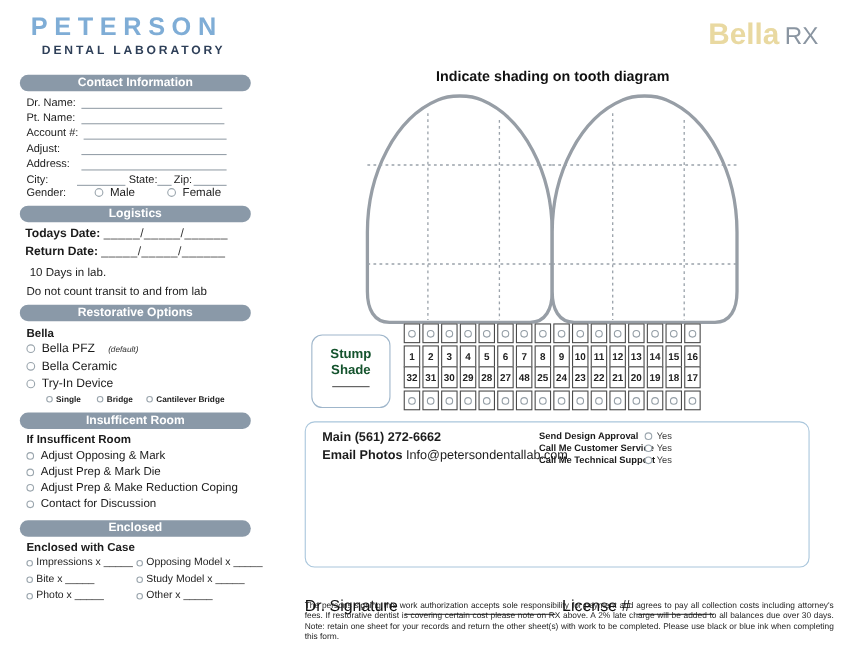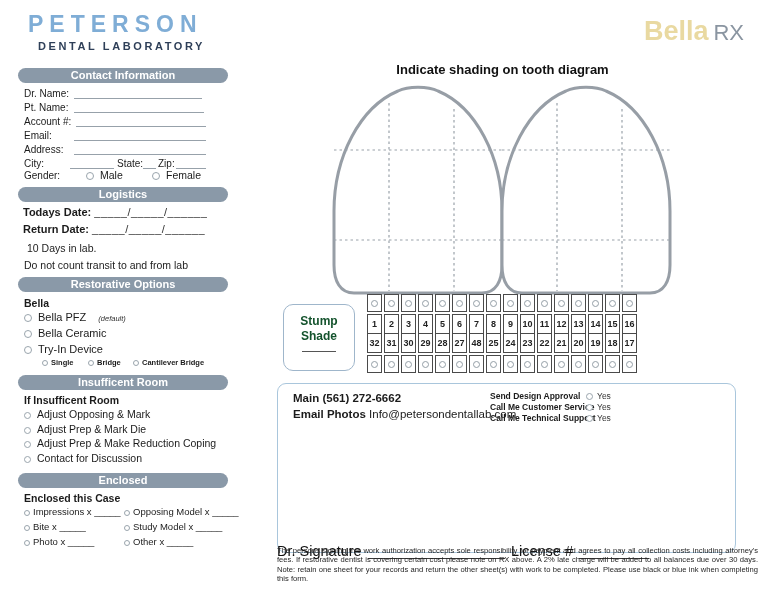--- a/index.html
+++ b/index.html
@@ -57,21 +57,21 @@
   .cell { width:15px; border:1px solid #4a4a4a; background:#fff; display:flex;
     align-items:center; justify-content:center; }
   .cell.circ { height:18px; }
   .cell.circ.top { margin-bottom:2px; }
   .cell.circ.bottom { margin-top:2px; }
   .cell.num { height:20px; font-size:9px; font-weight:700; color:#222; }
   .cell.num.lower { margin-top:-1px; }
   .cell .dot { width:7px; height:7px; border:1px solid #949ea6; border-radius:50%; background:#fff; }
 
   
-  .notes-box { position:absolute; left:277px; top:383px; width:459px; height:170px;
+  .notes-box { position:absolute; left:277px; top:383px; width:459px; height:133px;
     border:1.5px solid #A9C6DC; border-radius:9px; }
   .phone-line { position:absolute; left:15px; top:8px; font-size:11.5px; font-weight:700; white-space:nowrap; }
   .email-line { position:absolute; left:15px; top:24px; font-size:11.5px; white-space:nowrap; }
   .email-line .elbl { font-weight:700; }
   .approval-row { position:absolute; left:212px; width:240px; display:flex; align-items:center;
     font-size:8.5px; white-space:nowrap; }
   .approval-row .alabel { font-weight:700; width:96px; }
   .approval-row .radio { margin:0 4px 0 0; width:7px; height:7px; }
   .approval-row .yes { color:#333; }
 
@@ -95,21 +95,21 @@
   </div>
 
   <div class="bar" style="top:68px">Contact Information</div>
 
   <div class="lbl" style="left:24px;top:88px">Dr. Name:</div>
   <div class="rule" style="left:74px;top:98px;width:128px"></div>
   <div class="lbl" style="left:24px;top:102px">Pt. Name:</div>
   <div class="rule" style="left:74px;top:112px;width:130px"></div>
   <div class="lbl" style="left:24px;top:116px">Account #:</div>
   <div class="rule" style="left:76px;top:126px;width:130px"></div>
-  <div class="lbl" style="left:24px;top:130px">Email:</div>
+  <div class="lbl" style="left:24px;top:130px">Adjust:</div>
   <div class="rule" style="left:74px;top:140px;width:132px"></div>
   <div class="lbl" style="left:24px;top:144px">Address:</div>
   <div class="rule" style="left:74px;top:154px;width:132px"></div>
 
   <div class="lbl" style="left:24px;top:158px">City:</div>
   <div class="rule" style="left:70px;top:168px;width:44px"></div>
   <div class="lbl" style="left:117px;top:158px">State:</div>
   <div class="rule" style="left:143px;top:168px;width:13px"></div>
   <div class="lbl" style="left:158px;top:158px">Zip:</div>
   <div class="rule" style="left:176px;top:168px;width:30px"></div>
@@ -164,21 +164,21 @@
     <span class="radio" style="width:7px;height:7px"></span><span>Adjust Prep &amp; Mark Die</span>
   </div>
   <div class="opt opt10" style="left:24px;top:437px">
     <span class="radio" style="width:7px;height:7px"></span><span>Adjust Prep &amp; Make Reduction Coping</span>
   </div>
   <div class="opt opt10" style="left:24px;top:452px">
     <span class="radio" style="width:7px;height:7px"></span><span>Contact for Discussion</span>
   </div>
 
   <div class="bar" style="top:473px">Enclosed</div>
-  <div class="group-label" style="left:24px;top:492px">Enclosed this Case</div>
+  <div class="group-label" style="left:24px;top:492px">Enclosed with Case</div>
   <div class="opt opt9" style="left:24px;top:506px">
     <span class="radio sm" style="margin-right:3px"></span><span>Impressions x _____</span>
   </div>
   <div class="opt opt9" style="left:24px;top:521px">
     <span class="radio sm" style="margin-right:3px"></span><span>Bite x _____</span>
   </div>
   <div class="opt opt9" style="left:24px;top:536px">
     <span class="radio sm" style="margin-right:3px"></span><span>Photo x _____</span>
   </div>
   <div class="opt opt9" style="left:124px;top:506px">

